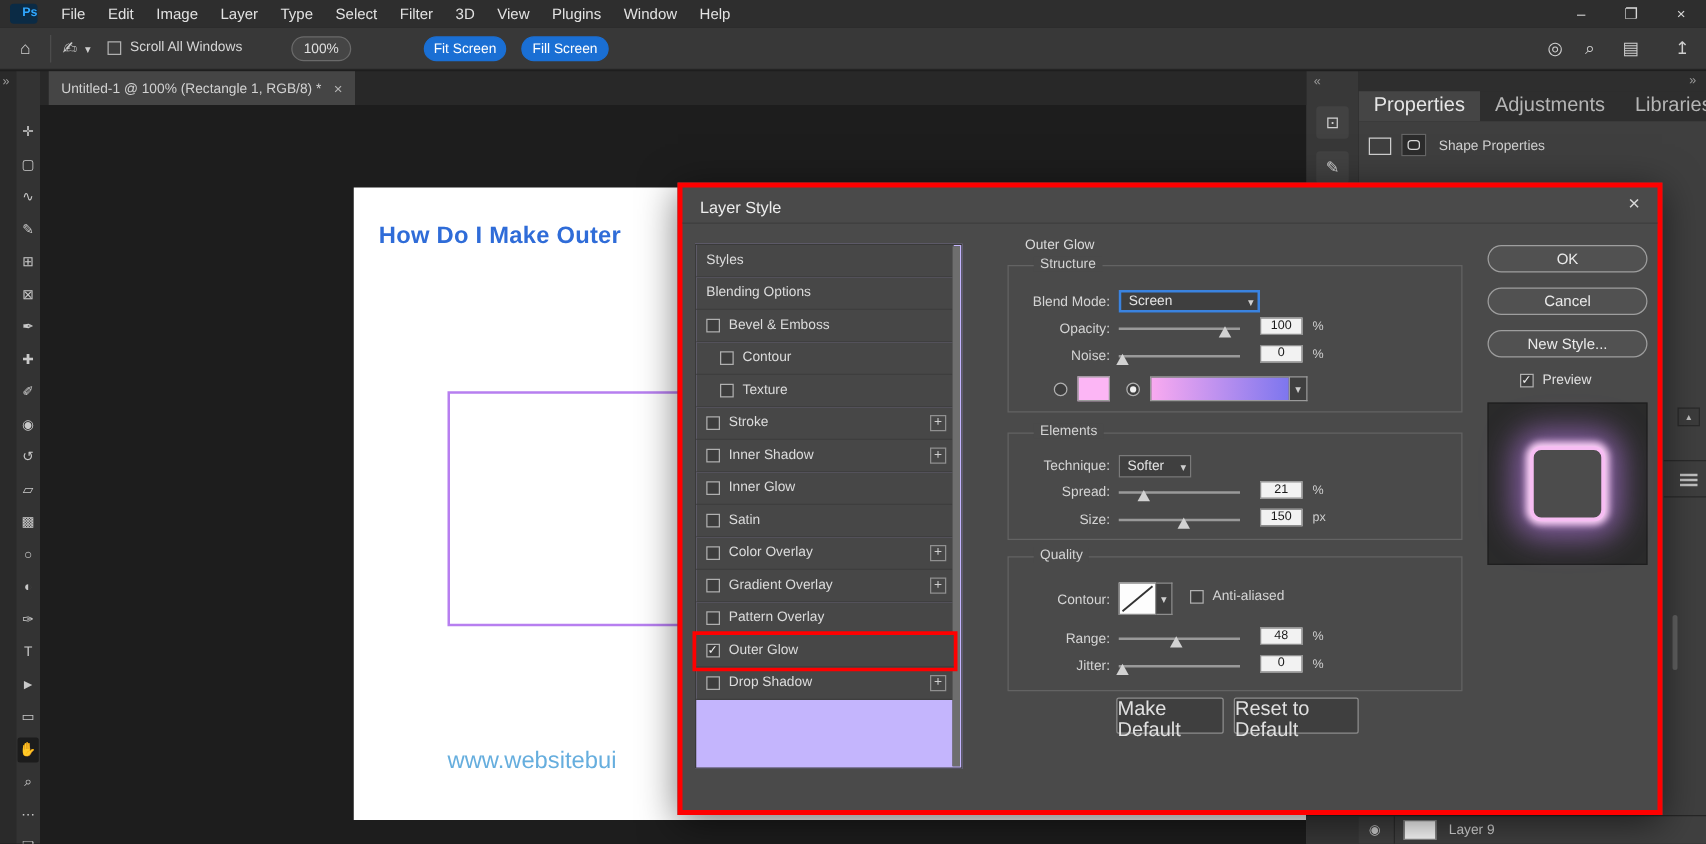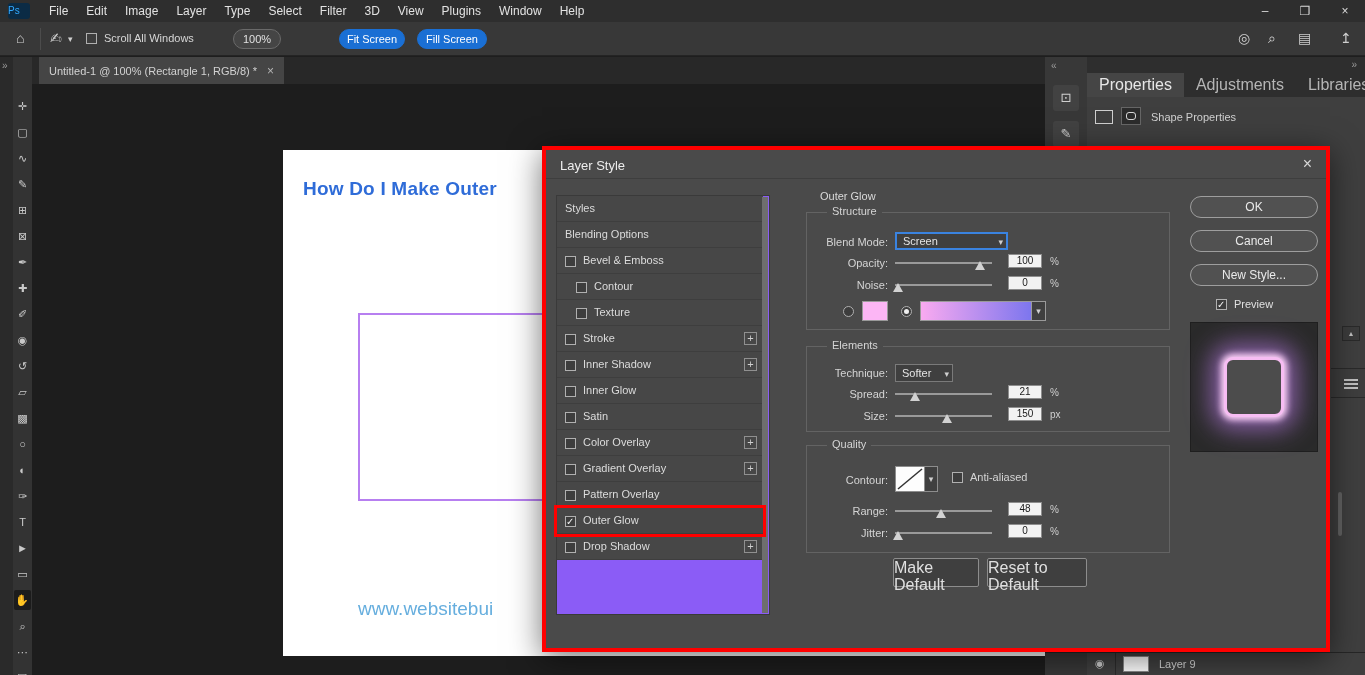--- a/index.html
+++ b/index.html
@@ -2,21 +2,21 @@
 <html><head>
 <meta charset="utf-8">
 <style>
   * { box-sizing: border-box; margin: 0; padding: 0; }
   html,body { width:1365px; height:675px; }
   body { font-family: "Liberation Sans", "DejaVu Sans", sans-serif; background:#1e1e1e; }
   #app { position:relative; width:1365px; height:675px; overflow:hidden; background:#1e1e1e; }
 
   
   #menubar { position:absolute; left:0; top:0; width:1365px; height:22px; background:#2e2e2e; display:flex; align-items:center; z-index:20; }
-  .ps-logo { width:22px; height:16px; margin-left:8px; background:#0b2b45; color:#31a8ff; font-size:10px; font-weight:normal; text-align:left; line-height:16px; border-radius:3px; }
+  .ps-logo { width:22px; height:16px; margin-left:8px; background:#0b2b45; color:#31a8ff; font-size:10px; font-weight:bold; text-align:right; line-height:16px; border-radius:3px; }
   #menu-items { display:flex; margin-left:10px; }
   .menu-item { padding:0 9px; font-size:12px; color:#e2e2e2; line-height:22px; cursor:default; }
   .win-controls { margin-left:auto; display:flex; }
   .win-btn { width:40px; text-align:center; color:#d8d8d8; font-size:12px; line-height:22px; }
 
   
   #optionsbar { position:absolute; left:0; top:22px; width:1365px; height:34px; background:#383838; border-bottom:1px solid #242424; z-index:19; }
   #optionsbar .ob-ico { position:absolute; top:8px; font-size:14px; color:#cfcfcf; }
   .ob-sep { position:absolute; top:6px; width:1px; height:22px; background:#4c4c4c; }
   .ob-check { position:absolute; left:86px; top:10px; display:flex; align-items:center; font-size:11px; color:#d6d6d6; }
@@ -74,21 +74,21 @@
   #layersfrag .vdiv { position:absolute; left:70px; top:0; width:1px; height:23px; background:#2c2c2c; }
   #layer-thumb { position:absolute; left:78px; top:3px; width:26px; height:16px; background:#ffffff; border:1px solid #8a8a8a; }
   #layer-name { position:absolute; left:114px; top:5px; font-size:11px; color:#d8d8d8; }
 
   
   #dialog { position:absolute; left:542px; top:146px; width:788px; height:506px; border:4px solid #ff0000; background:#4a4a4a; z-index:10; box-shadow:0 6px 30px rgba(0,0,0,.55); }
   #dlg-title { position:absolute; left:14px; top:8px; font-size:13px; color:#ededed; }
   #dlg-close { position:absolute; right:14px; top:5px; font-size:16px; color:#d8d8d8; }
   #dlg-header-line { position:absolute; left:0; top:28px; width:780px; height:1px; background:#3e3e3e; }
 
-  #ls-box { position:absolute; left:10px; top:45px; width:214px; height:420px; background:#8b5cf6; border:1px solid #3a3a3a; }
+  #ls-box { position:absolute; left:10px; top:45px; width:214px; height:420px; background:#c4b5fd; border:1px solid #3a3a3a; }
   #styles-list { position:absolute; left:0; top:0; width:206px; }
   .ls-row { position:absolute; left:0; width:206px; height:26px; line-height:25px; border-bottom:1px solid #3e3e3e; padding-left:8px; font-size:11px; color:#dcdcdc; background:#474747; }
   .ls-row.hl { box-shadow:0 0 0 3px #ff0000; z-index:3; }
   .cb { display:inline-block; width:11px; height:11px; border:1px solid #b0b0b0; background:#3d3d3d; vertical-align:middle; margin-right:7px; position:relative; }
   .cb.ind { margin-left:11px; }
   .cb.checked::after { content:"✓"; position:absolute; left:0px; top:-1px; font-size:10px; color:#f2f2f2; line-height:11px; }
   .plus { position:absolute; right:6px; top:6px; width:13px; height:13px; border:1px solid #909090; line-height:11px; text-align:center; font-size:11px; color:#cfcfcf; }
   #ls-scroll { position:absolute; right:1px; top:1px; width:6px; height:416px; background:#3c3c3c; }
   #ls-scroll .thumb { position:absolute; left:0; top:0; width:6px; height:100%; background:#6e6e6e; }
   #ls-footer { position:absolute; left:10px; top:465px; width:214px; height:26px; background:#474747; border:1px solid #3a3a3a; border-top:0; }

